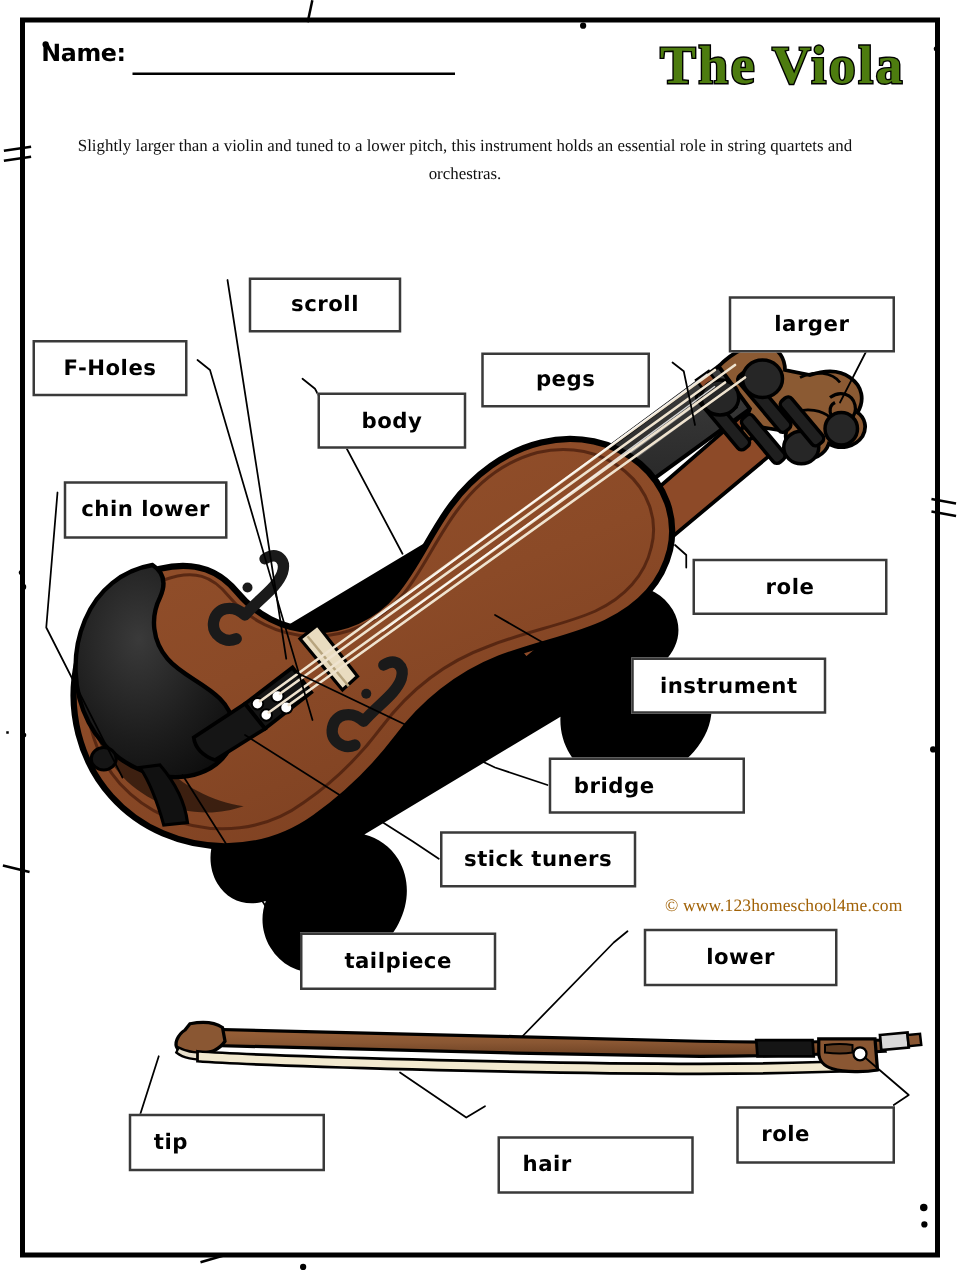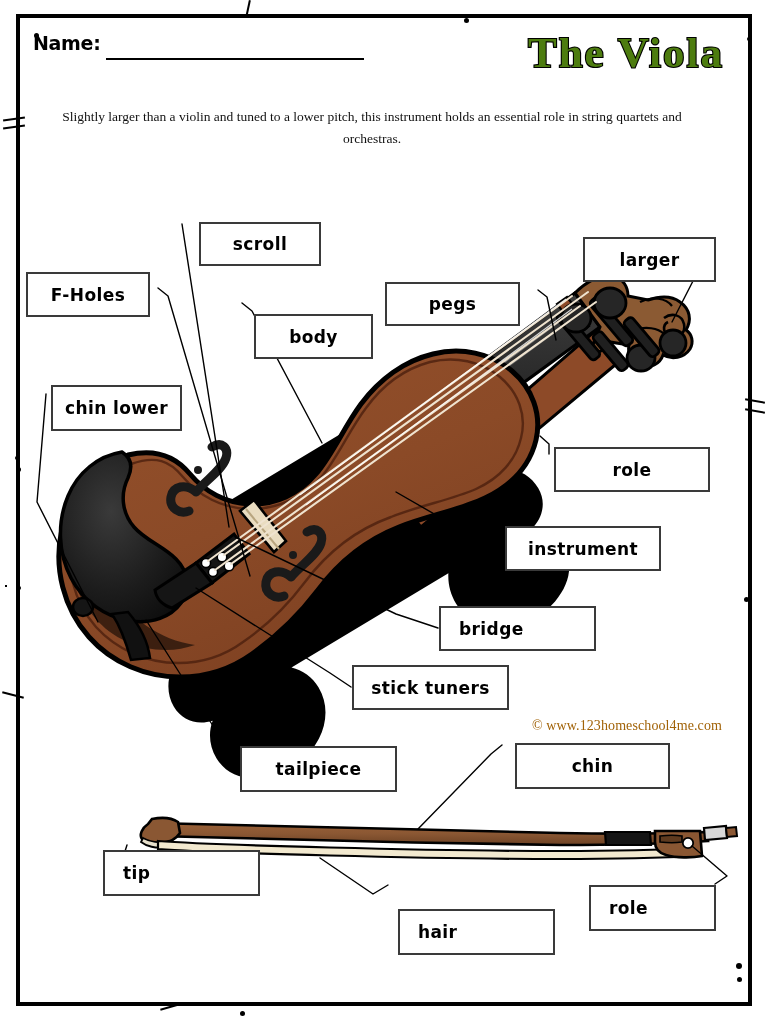--- a/index.html
+++ b/index.html
@@ -408,20 +408,20 @@
       <div class="lbox c" style="left: 26px; top: 272px; width: 124px; height: 45px;">F-Holes</div>
       <div class="lbox c" style="left: 254px; top: 300px; width: 119px; height: 45px; margin-top: 14px;">body</div>
       <div class="lbox c" style="left: 385px; top: 282px; width: 135px; height: 44px;">pegs</div>
       <div class="lbox c" style="left: 583px; top: 237px; width: 133px; height: 45px;">larger</div>
       <div class="lbox c" style="left: 51px; top: 385px; width: 131px; height: 46px;">chin lower</div>
       <div class="lbox c" style="left: 554px; top: 447px; width: 156px; height: 45px;">role</div>
       <div class="lbox c" style="left: 505px; top: 526px; width: 156px; height: 45px;">instrument</div>
       <div class="lbox l" style="left: 439px; top: 606px; width: 157px; height: 45px;">bridge</div>
       <div class="lbox c" style="left: 352px; top: 665px; width: 157px; height: 45px;">stick tuners</div>
       <div class="lbox c" style="left: 228px; top: 746px; width: 157px; height: 46px; margin-left: 12px;">tailpiece</div>
-      <div class="lbox c" style="left: 515px; top: 743px; width: 155px; height: 46px;">chin</div>
-      <div class="lbox l" style="left: 103px; top: 850px; width: 157px; height: 46px;">tip</div>
+      <div class="lbox c" style="left: 515px; top: 743px; width: 155px; height: 46px;">lower</div>
+      <div class="lbox l" style="left: 103px; top: 891px; width: 157px; height: 46px;">tip</div>
       <div class="lbox l" style="left: 398px; top: 885px; width: 157px; height: 46px; margin-top: 24px;">hair</div>
       <div class="lbox l" style="left: 589px; top: 885px; width: 127px; height: 46px;">role</div>
     </div>
 
   <div class="footer">© www.123homeschool4me.com</div>
 </div>
 
 </body></html>

